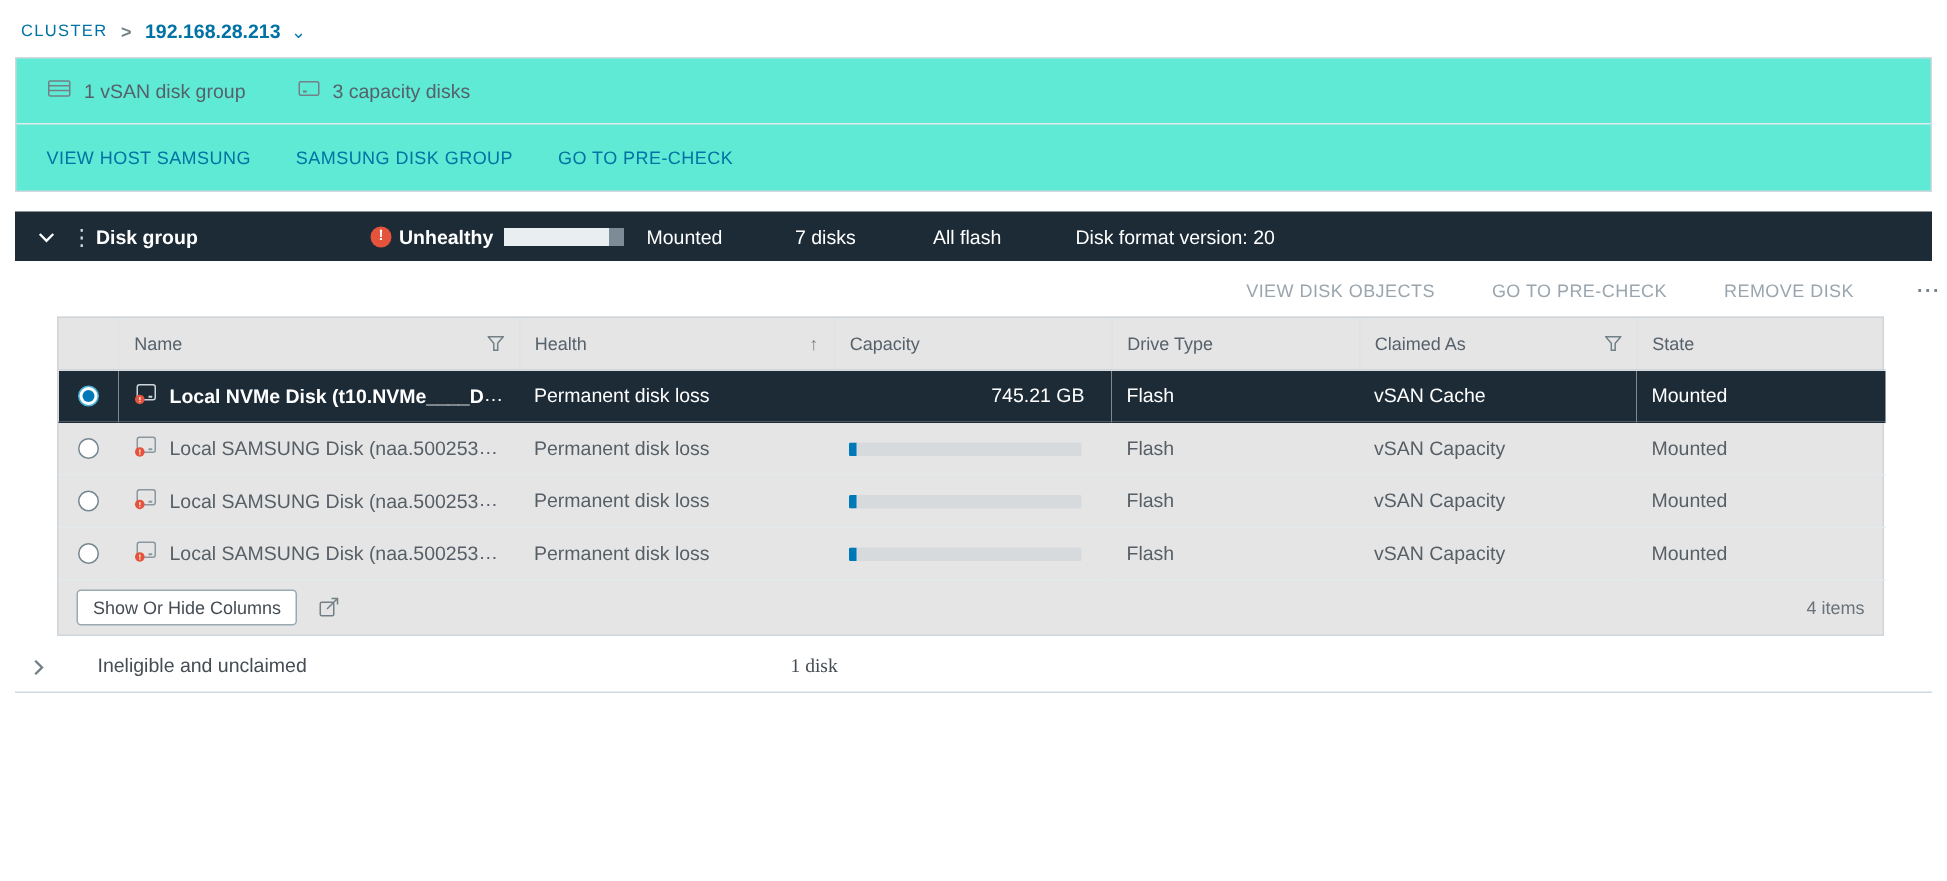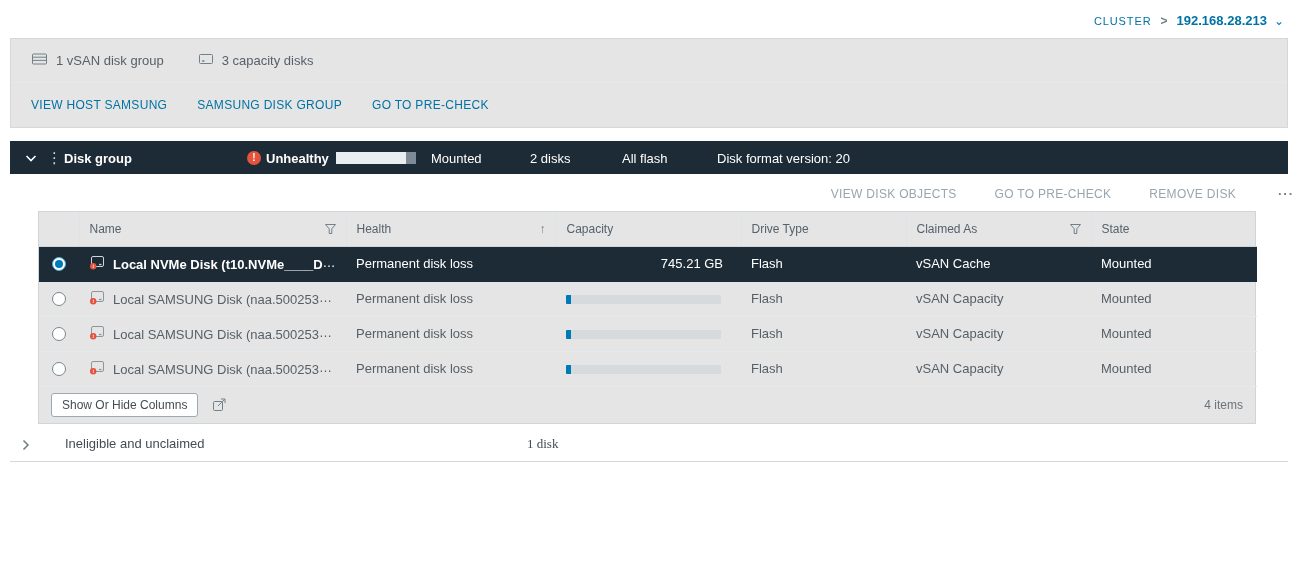--- a/index.html
+++ b/index.html
@@ -4,28 +4,28 @@
 <style>
   * { box-sizing: border-box; }
   body {
     margin: 0; width: 1298px; height: 587px; overflow: hidden;
     background: #fff; color: #454c53;
     font-family: "Liberation Sans", "DejaVu Sans", sans-serif;
     font-size: 13px;
   }
 
   
-  .breadcrumb { display: flex; align-items: center; gap: 9px; padding: 13px 14px 10px 14px; justify-content: flex-end; }
+  .breadcrumb { display: flex; align-items: center; gap: 9px; padding: 13px 14px 10px 14px; }
   .crumb-cluster { font-size: 11px; letter-spacing: .9px; color: #0072a3; font-weight: 500; cursor: pointer; }
   .crumb-sep { color: #728087; font-size: 12px; font-weight: 700; }
   .crumb-host { font-size: 13px; color: #0072a3; font-weight: 700; cursor: pointer; }
   .crumb-caret { color: #0079b8; font-size: 12px; margin-left: -2px; line-height: 1; cursor: pointer; }
 
   
-  .summary-panel { margin: 0 10px; border: 1px solid #d1d9de; background: #e5e5e5; text-align: right; }
+  .summary-panel { margin: 0 10px; border: 1px solid #d1d9de; background: #5eead4; text-align: right; }
   .summary-top { display: flex; align-items: center; gap: 34px; padding: 13px 20px; border-bottom: 1px solid #e4e9ec; color: #56616b; }
   .summary-item { display: flex; align-items: center; gap: 8px; }
   .summary-actions { display: flex; align-items: center; gap: 30px; padding: 15px 20px; }
   .action-link { font-size: 12px; font-weight: 500; letter-spacing: .3px; color: #0072a3; cursor: pointer; }
 
   
   .group-bar { position: relative; margin: 13px 10px 0 10px; height: 33px; background: #1c2b36; color: #fff; }
   .gb { position: absolute; top: 50%; transform: translateY(-50%); white-space: nowrap; }
   .gb-chevron { left: 15px; cursor: pointer; }
   .gb-kebab { left: 37px; font-size: 15px; color: #cfd8dd; cursor: pointer; letter-spacing: 0; }
@@ -135,21 +135,21 @@
       </svg>
   </span>
   <span class="gb gb-kebab">⋮</span>
   <span class="gb gb-title">Disk group</span>
   <span class="gb gb-alert alert-icon"></span>
   <span class="gb gb-health">Unhealthy</span>
   <span class="gb gb-bar">
     <span class="gb-fill" style="width: 88%;"></span>
   </span>
   <span class="gb gb-mounted">Mounted</span>
-  <span class="gb gb-disks">2 disks</span>
+  <span class="gb gb-disks">7 disks</span>
   <span class="gb gb-flash">All flash</span>
   <span class="gb gb-version">Disk format version: 20</span>
 </div>
 
 <div class="toolbar">
   <span class="tb-link">VIEW DISK OBJECTS</span>
   <span class="tb-link">GO TO PRE-CHECK</span>
   <span class="tb-link">REMOVE DISK</span>
   <span class="tb-more">···</span>
 </div>

